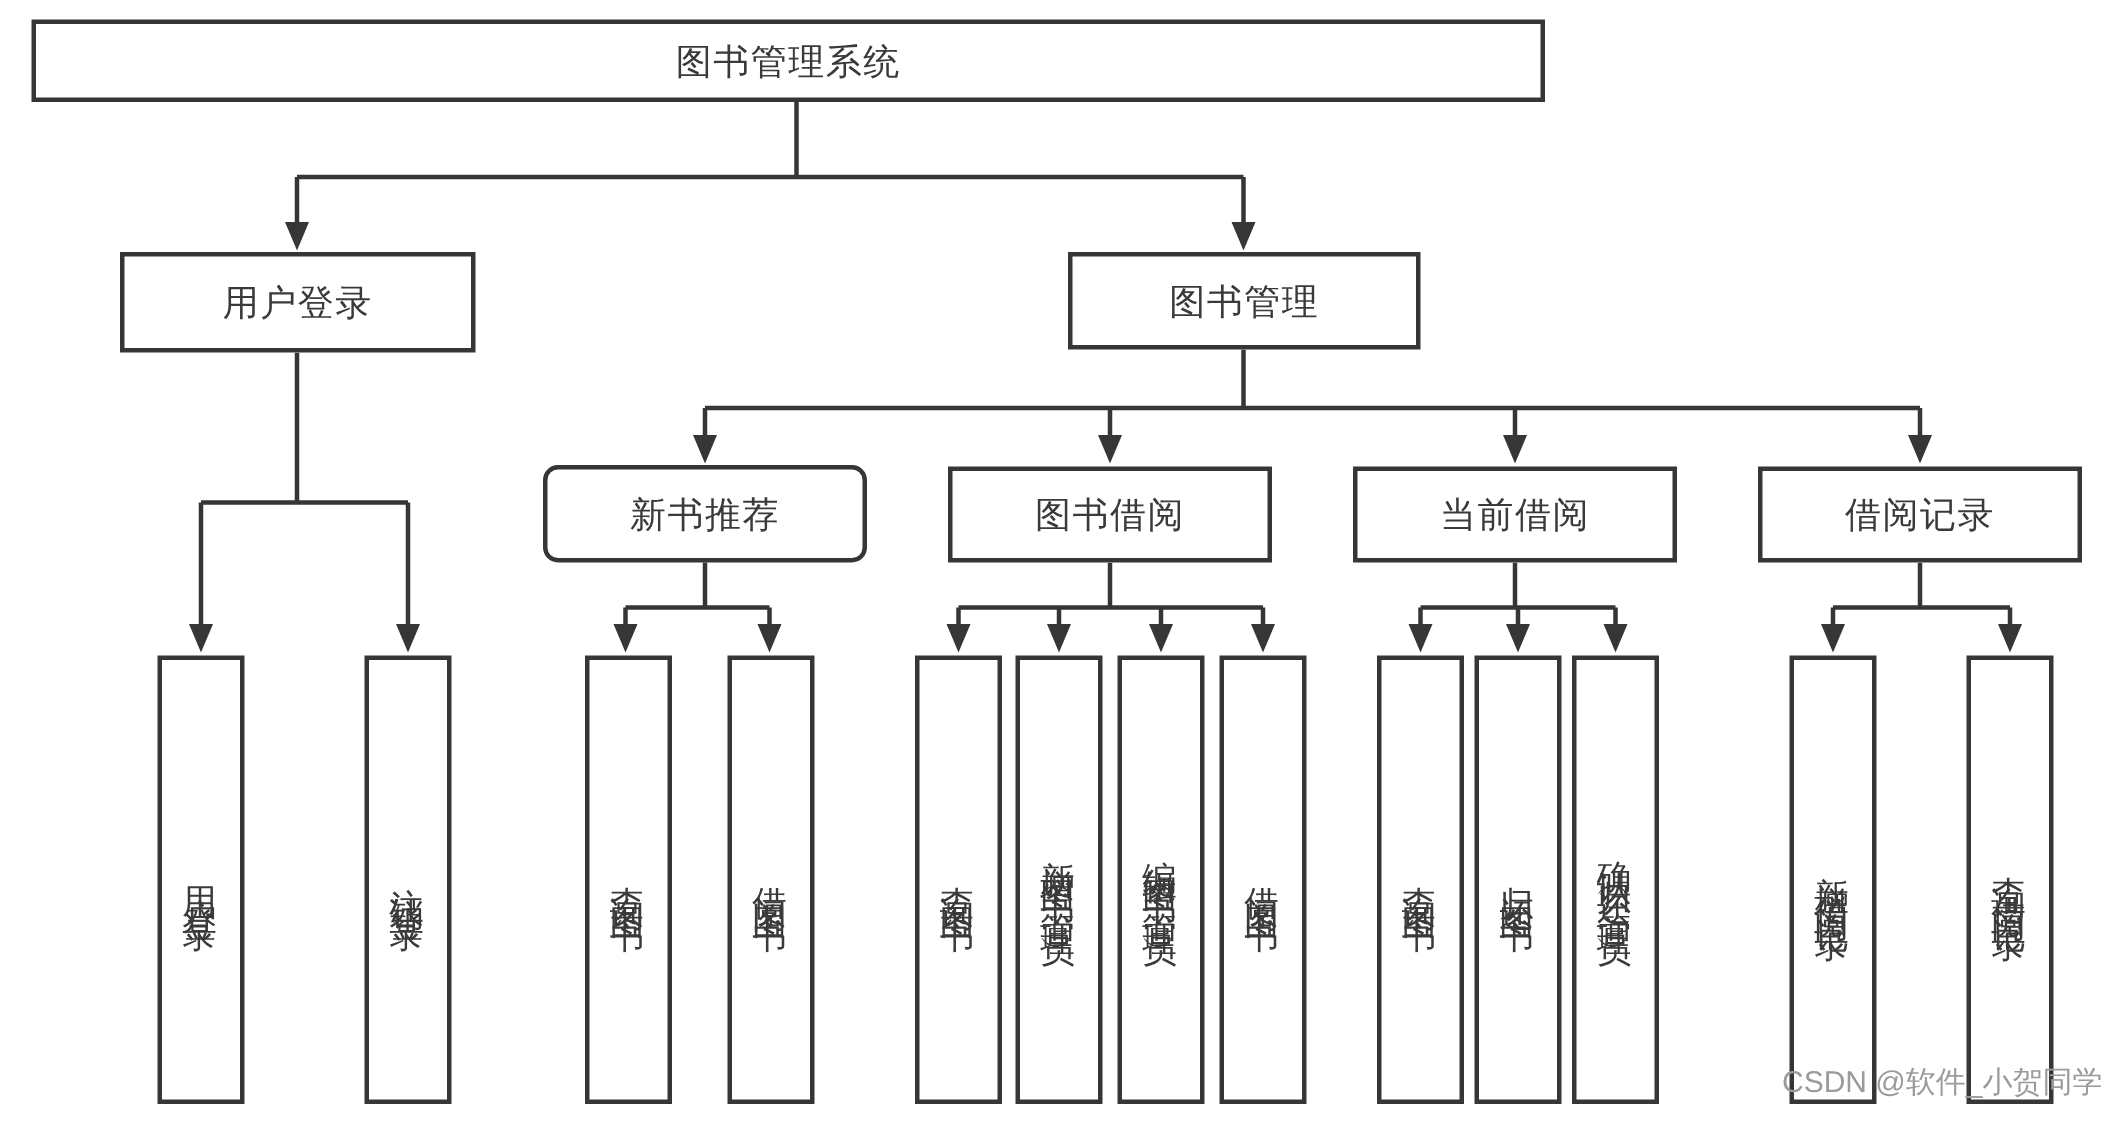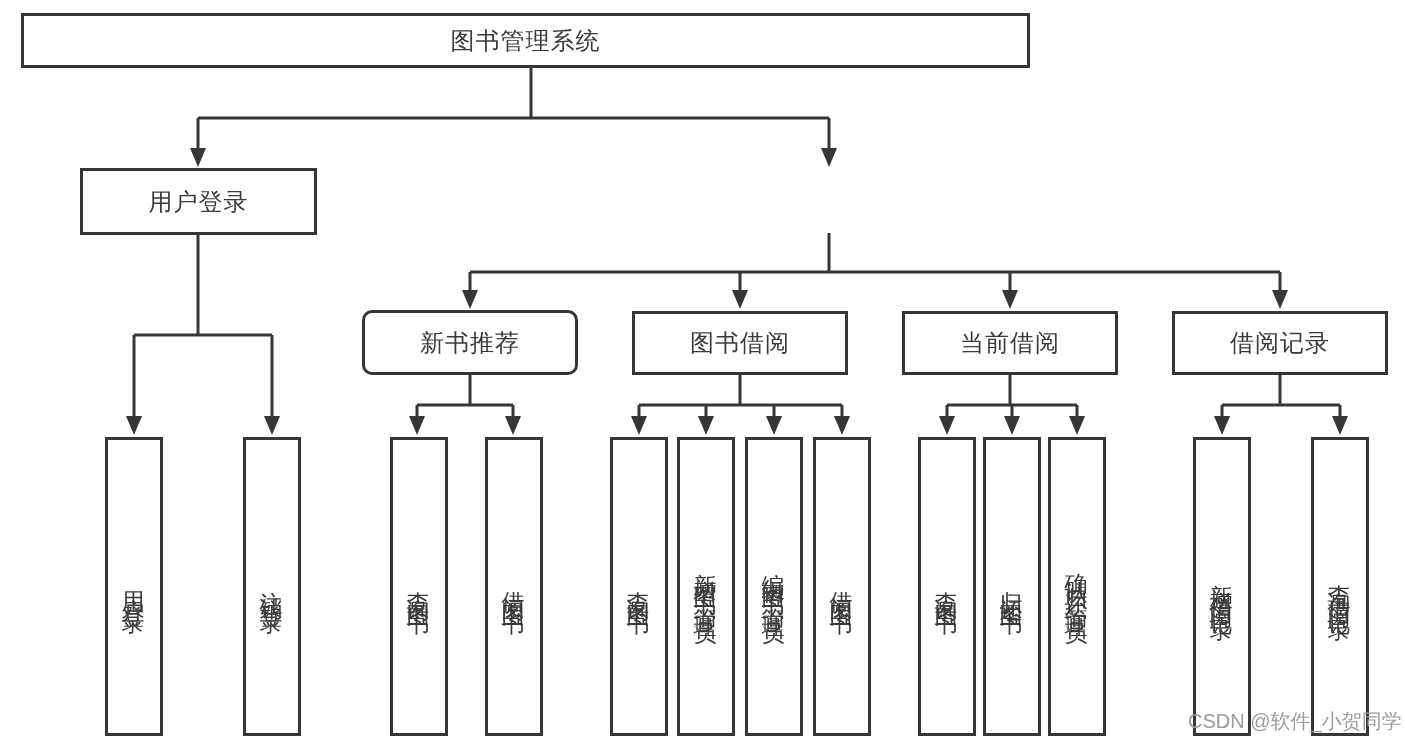--- a/index.html
+++ b/index.html
@@ -102,20 +102,23 @@
     </g>
   </svg>
 
   <div class="box" style="left:21px; top:13px; width:1009px; height:55px;">
     <span class="h-label">图书管理系统</span>
   </div>
 
   <div class="box" style="left:80px; top:168px; width:237px; height:67px;">
     <span class="h-label">用户登录</span>
   </div>
+  <div class="box" style="left:712px; top:168px; width:235px; height:65px;">
+    <span class="h-label">图书管理</span>
+  </div>
 
   <div class="box" style="left:362px; top:310px; width:216px; height:65px;border-radius:10px;">
     <span class="h-label">新书推荐</span>
   </div>
   <div class="box" style="left:902px; top:311px; width:216px; height:64px;">
     <span class="h-label">当前借阅</span>
   </div>
   <div class="box" style="left:632px; top:311px; width:216px; height:64px;">
     <span class="h-label">图书借阅</span>
   </div>

